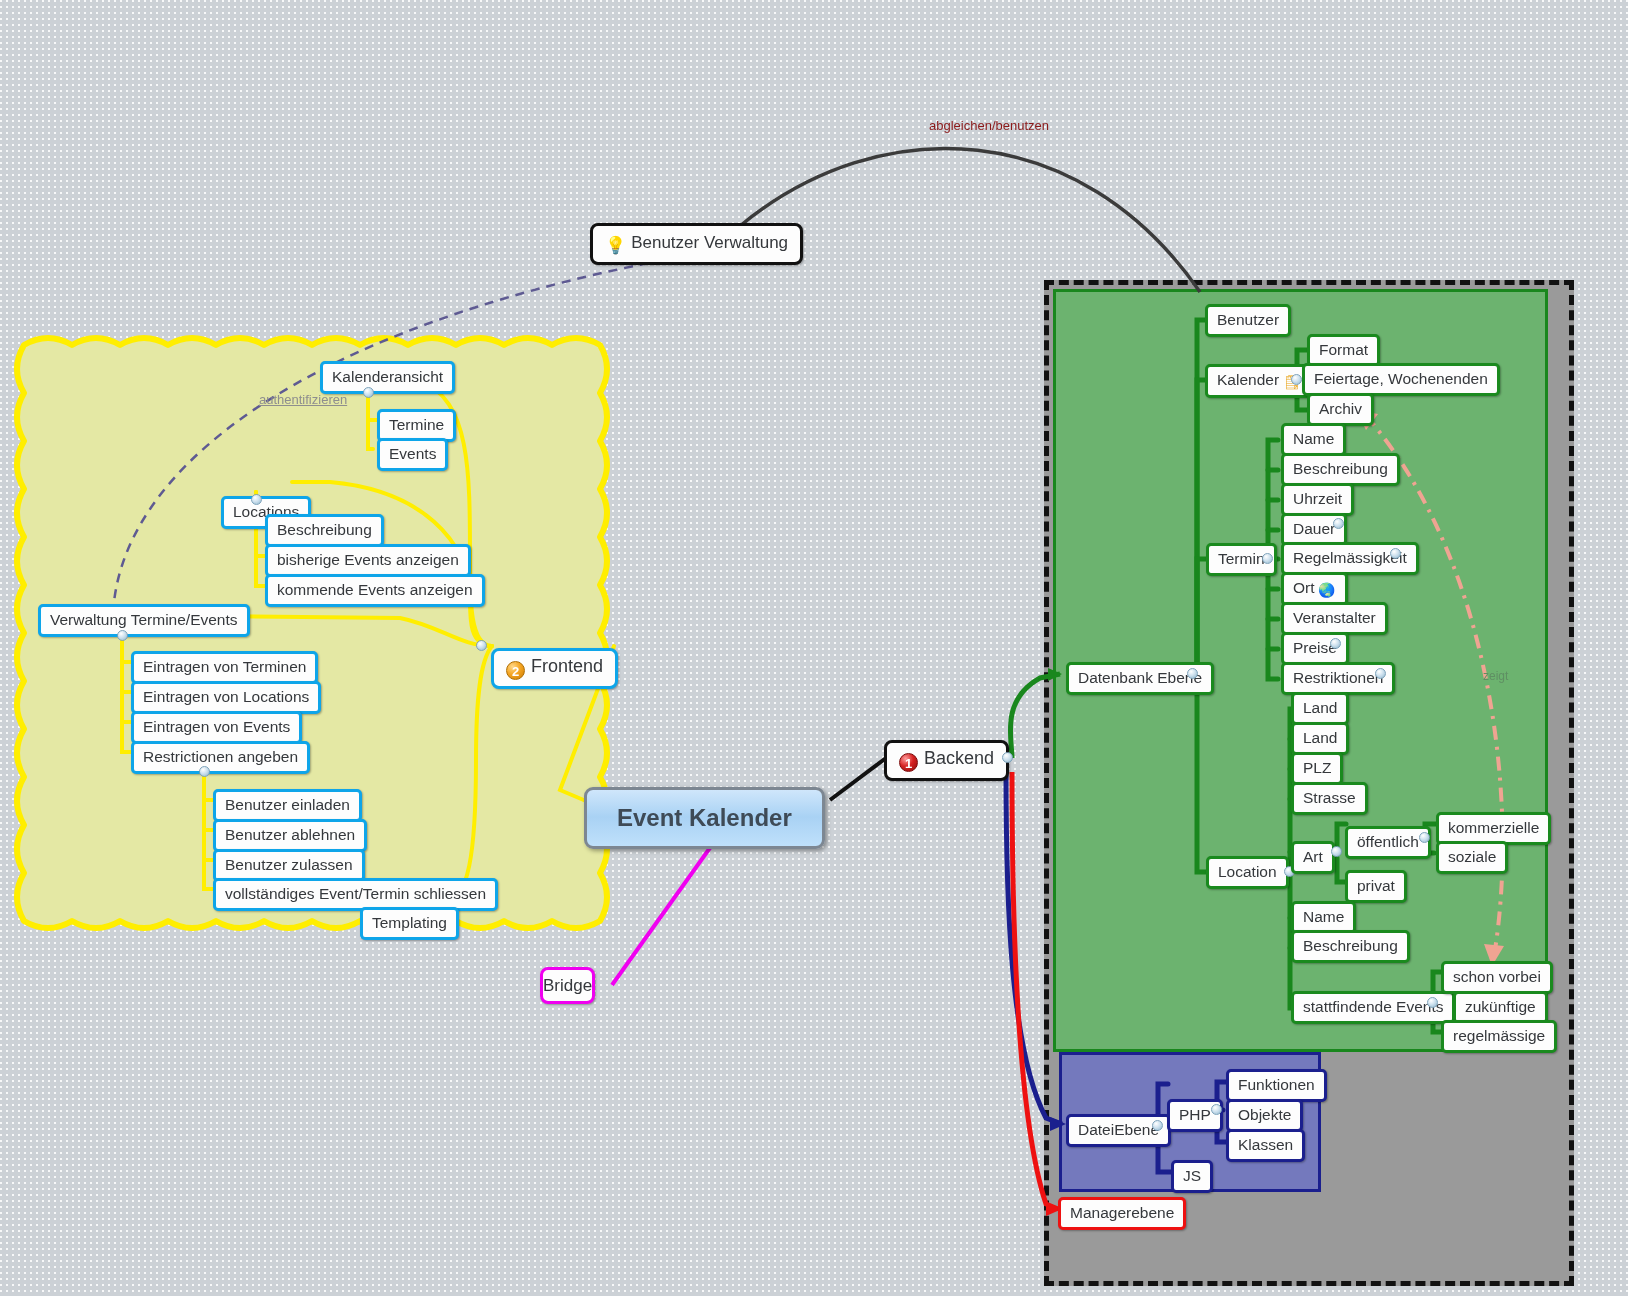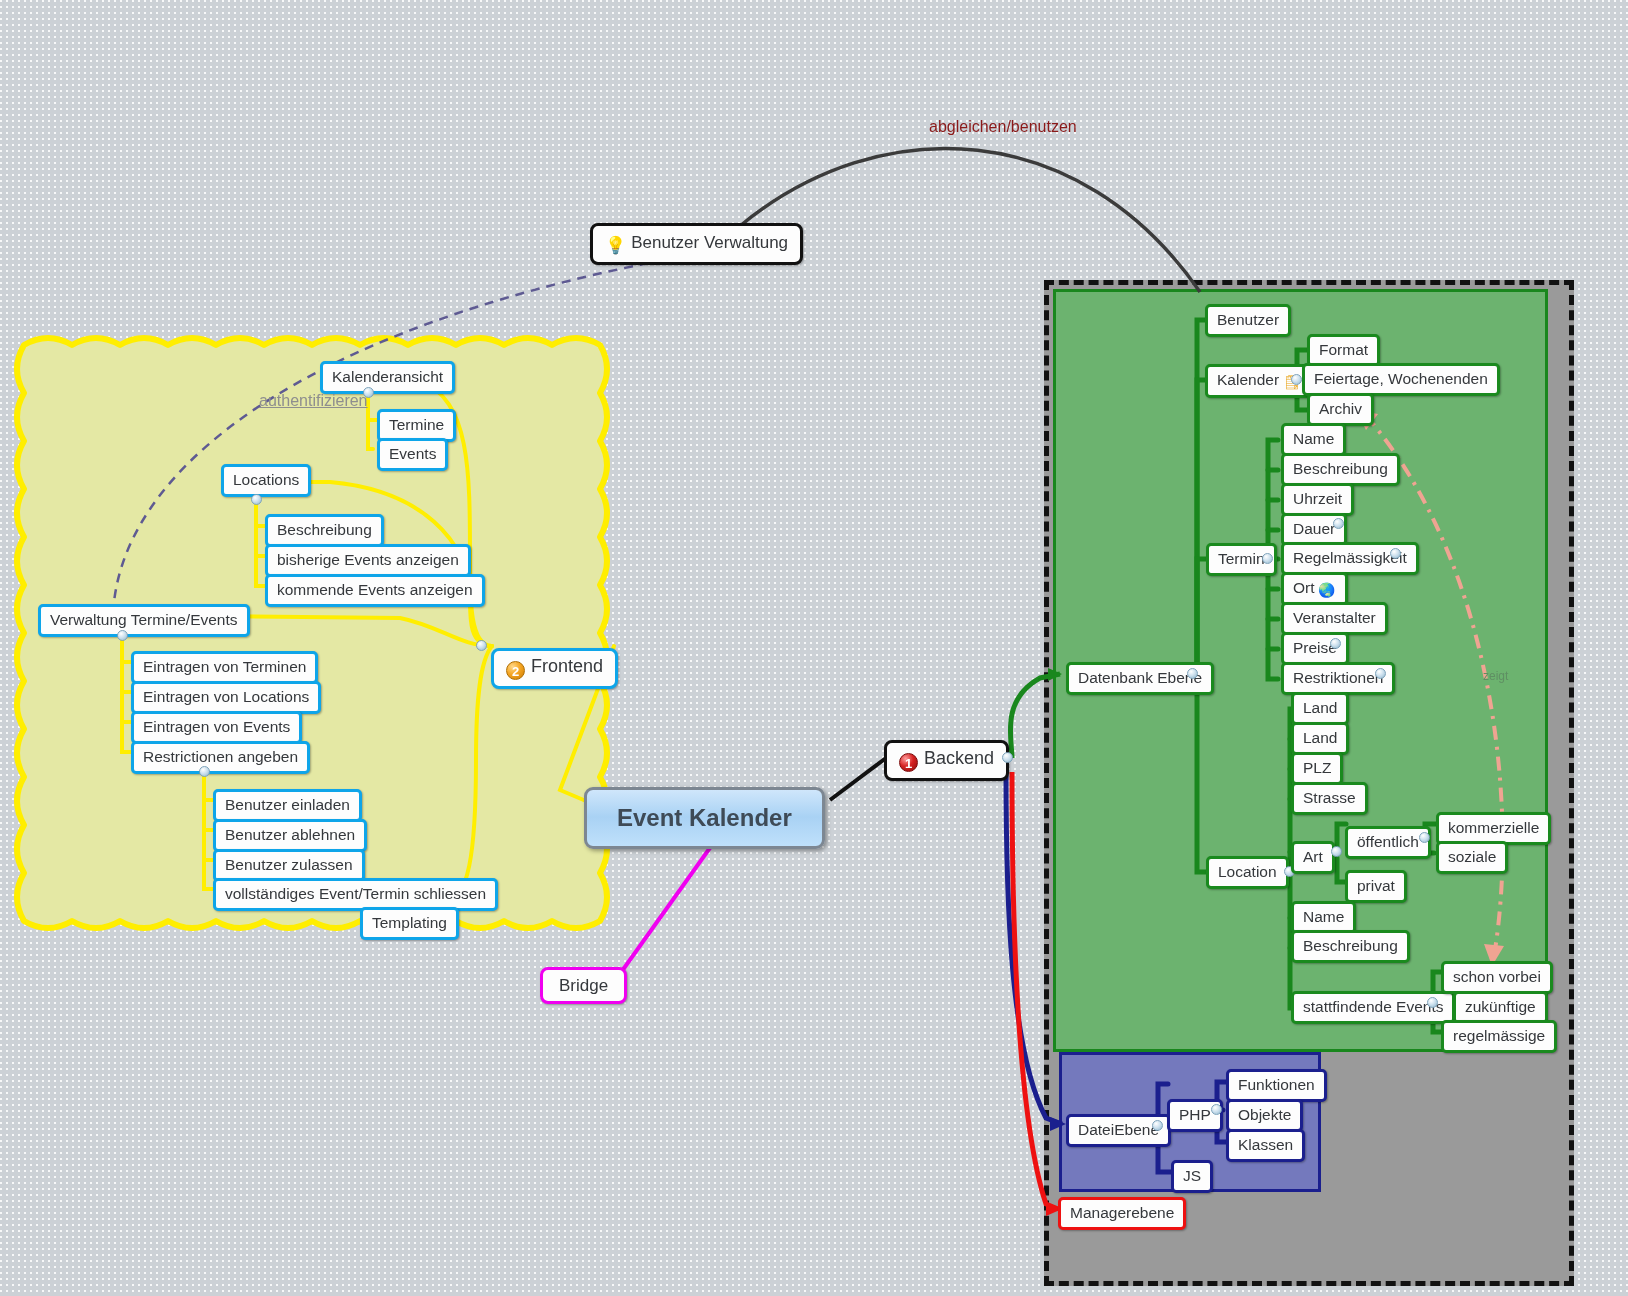--- a/index.html
+++ b/index.html
@@ -68,21 +68,21 @@
     border:3px solid #1b1f8e;
     background:#7479bd;
   }
   .dotty{
     background-image:radial-gradient(circle at 1px 1px, rgba(255,255,255,.30) 1px, transparent 1px);
     background-size:6px 6px;
   }
 
   .edge-label{
     position:absolute;
-    font-size:16px;
+    font-size:13px;
     white-space:nowrap;
     line-height:1;
   }
   .lbl-red{color:#8b1a1a;}
   .lbl-grey{color:#8e8e8e;}
   .lbl-faint{color:#5f8f63;font-size:12px;}
 
   .collapse-dot{
     position:absolute;
     width:11px;height:11px;border-radius:50%;
@@ -244,34 +244,34 @@
 <div class="node" style="left:491px;top:628px;font-size:18px;padding:6px 12px;border-radius:8px;margin-top:20px;">
   <span class="badge b-orange">2</span><span>Frontend</span>
 </div>
 <div class="collapse-dot" style="left:476px;top:640px;"></div>
 
 <div class="node black" style="left:884px;top:740px;font-size:18px;padding:6px 12px;border-radius:8px;">
   <span class="badge b-red">1</span><span>Backend</span>
 </div>
 <div class="collapse-dot" style="left:1002px;top:752px;"></div>
 
-<div class="node magenta" style="left:540px;top:967px;font-size:17px;padding:7px 16px;border-radius:8px;">
+<div class="node magenta" style="left:540px;top:967px;font-size:17px;padding:7px 0;border-radius:8px;">
   <span>Bridge</span>
 </div>
 
 <div class="node" style="left:320px;top:361px;">
   <span>Kalenderansicht</span></div>
 <div class="collapse-dot" style="left:363px;top:387px;"></div>
 
 <div class="node" style="left:377px;top:409px;">
   <span>Termine</span></div>
 <div class="node" style="left:377px;top:438px;">
   <span>Events</span></div>
 
-<div class="node" style="left:221px;top:464px;">
+<div class="node" style="left:221px;top:496px;">
   <span>Locations</span></div>
 <div class="collapse-dot" style="left:251px;top:494px;"></div>
 
 <div class="node" style="left:265px;top:514px;">
   <span>Beschreibung</span></div>
 <div class="node" style="left:265px;top:544px;">
   <span>bisherige Events anzeigen</span></div>
 <div class="node" style="left:265px;top:574px;">
   <span>kommende Events anzeigen</span></div>
 

